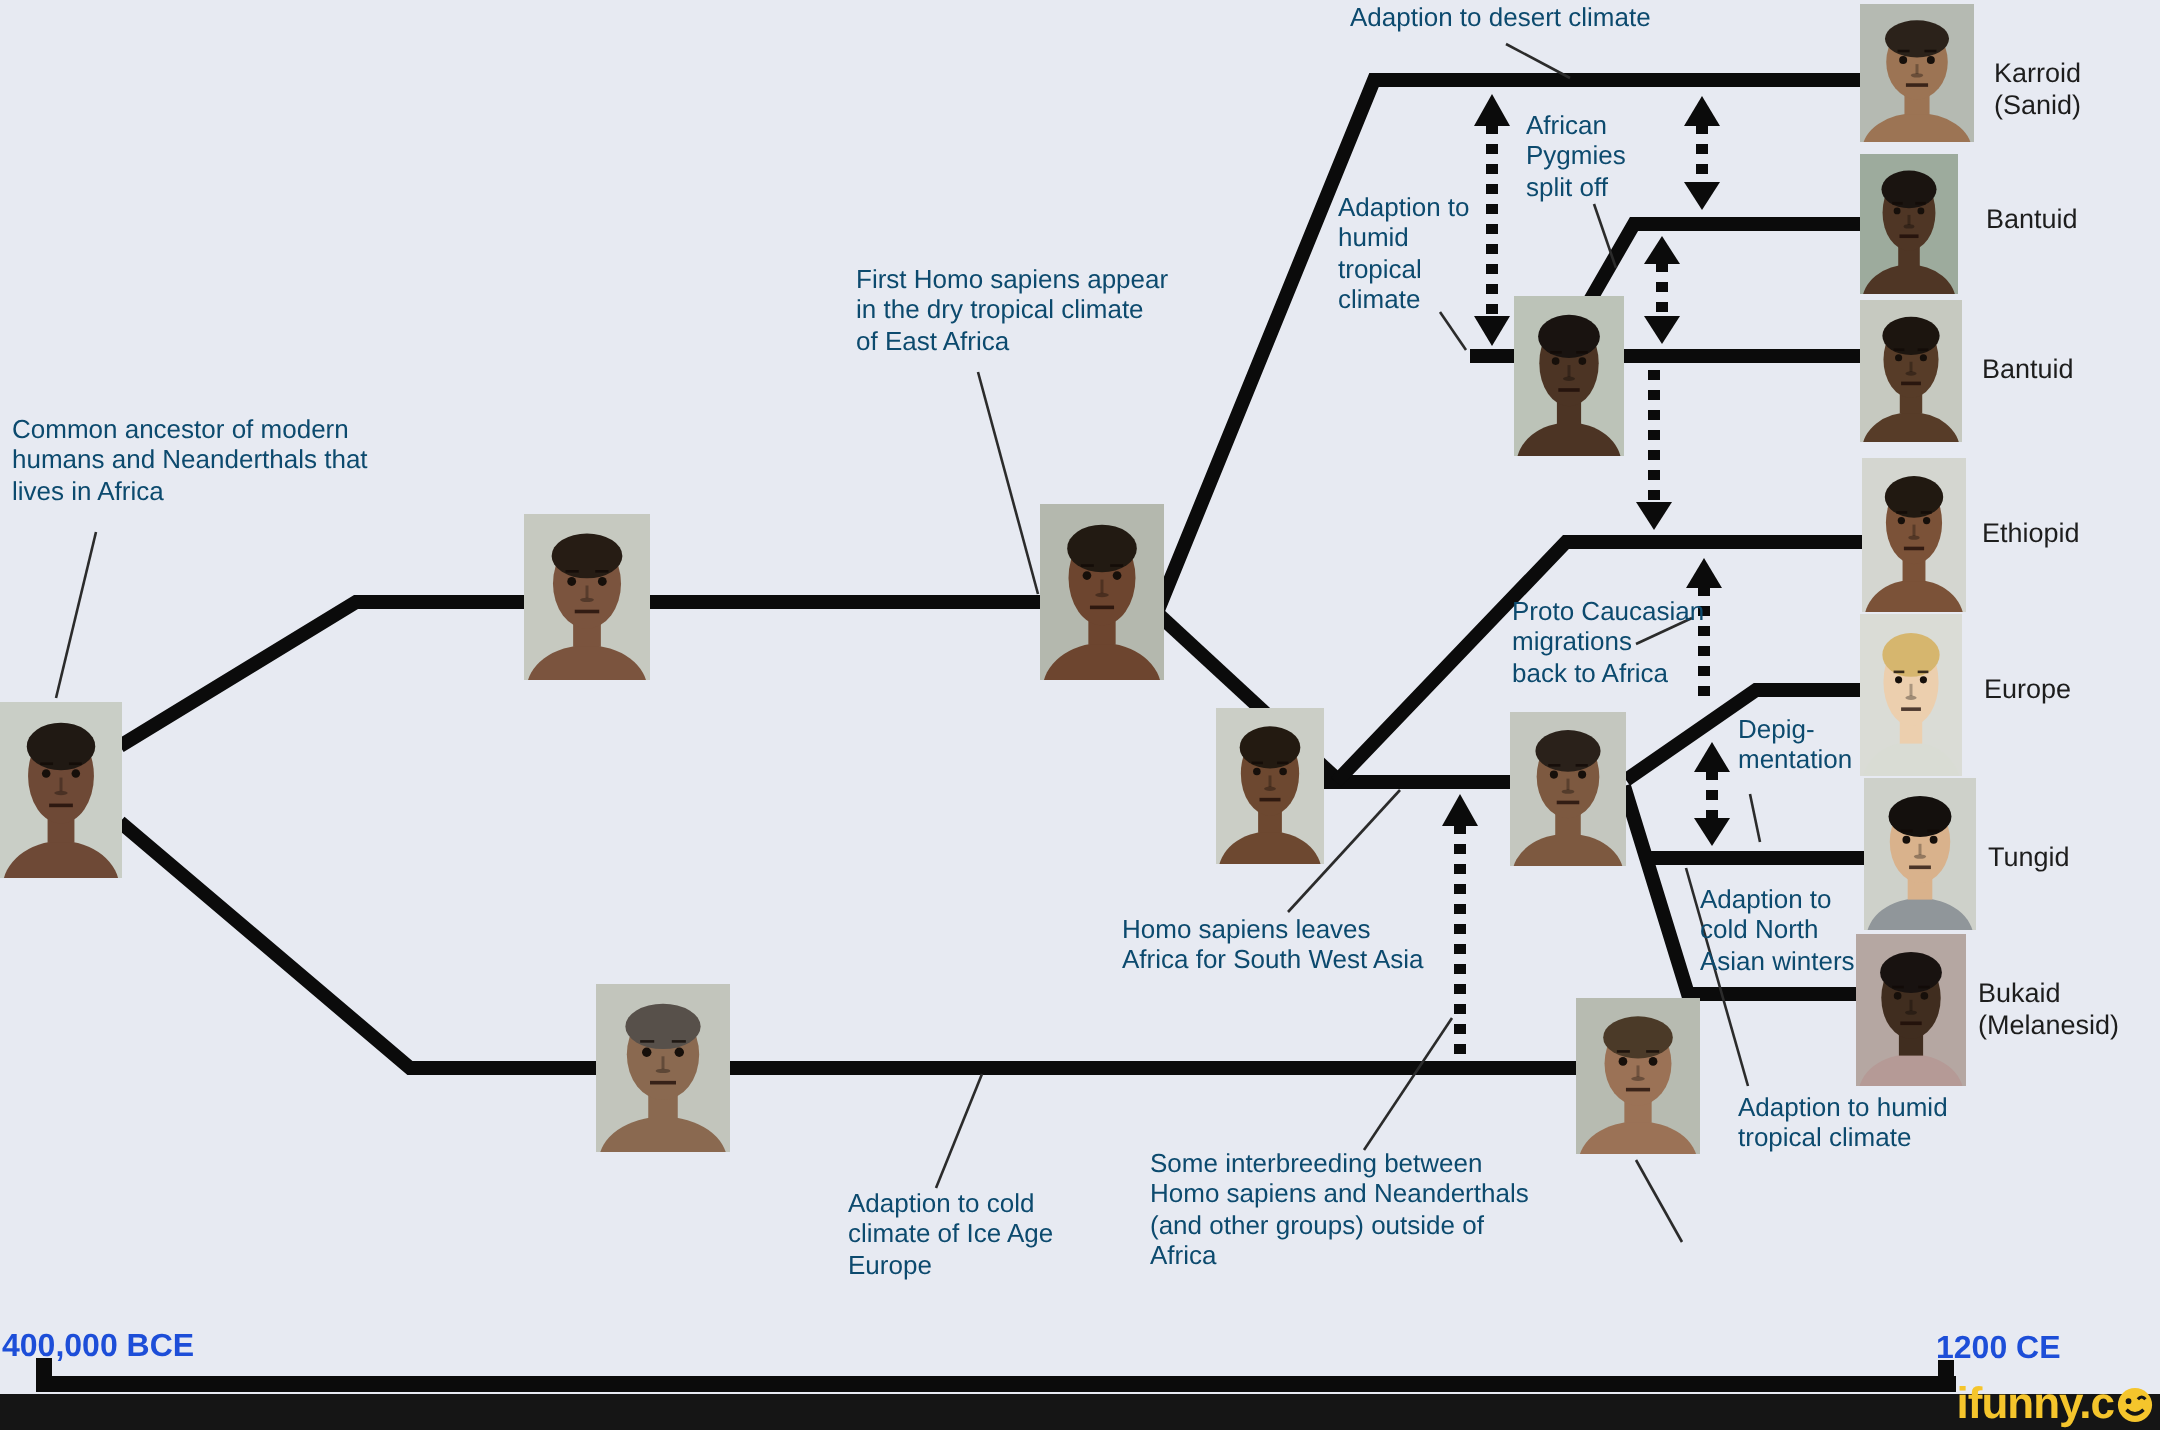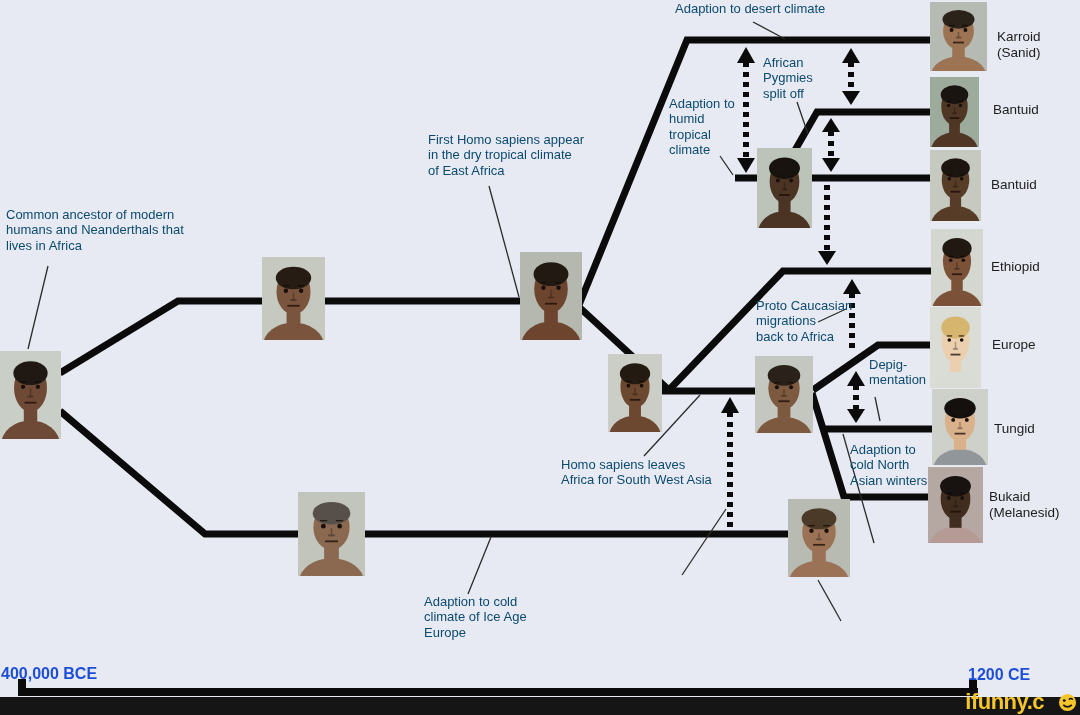--- a/index.html
+++ b/index.html
@@ -27,21 +27,21 @@
     font-size:16px;font-weight:bold;color:#1d4ed8;
   }
   #bottom-band{
     position:absolute;left:0;top:697px;width:1080px;height:18px;
     background:#151515;z-index:4;
   }
   #watermark{
     position:absolute;right:3px;top:691px;z-index:5;
     font-size:22px;font-weight:800;letter-spacing:-0.5px;
     color:#f5c52c;line-height:1;
-    display:flex;align-items:center;gap:14px;
+    display:flex;align-items:center;gap:1px;
   }
   #watermark .smiley{display:inline-block;line-height:0;}
 </style>
 </head>
 <body>
 
 <div id="stage">
 
   <svg id="tree-svg" width="1080" height="715" viewBox="0 0 1080 715">
 
@@ -125,23 +125,29 @@
   <div class="note" style="left:756px;top:298px">Proto Caucasian
 migrations
 back to Africa</div>
   <div class="note" style="left:869px;top:357px">Depig-
 mentation</div>
   <div class="note" style="left:850px;top:442px">Adaption to
 cold North
 Asian winters</div>
   <div class="note" style="left:561px;top:457px">Homo sapiens leaves
 Africa for South West Asia</div>
+  <div class="note" style="left:575px;top:574px">Some interbreeding between
+Homo sapiens and Neanderthals
+(and other groups) outside of
+Africa</div>
   <div class="note" style="left:424px;top:594px">Adaption to cold
 climate of Ice Age
 Europe</div>
+  <div class="note" style="left:869px;top:546px">Adaption to humid
+tropical climate</div>
 
   <div class="taxon" style="left:997px;top:29px">Karroid (Sanid)</div>
   <div class="taxon" style="left:993px;top:102px">Bantuid</div>
   <div class="taxon" style="left:991px;top:177px">Bantuid</div>
   <div class="taxon" style="left:991px;top:259px">Ethiopid</div>
   <div class="taxon" style="left:992px;top:337px">Europe</div>
   <div class="taxon" style="left:994px;top:421px">Tungid</div>
   <div class="taxon" style="left:989px;top:489px">Bukaid
 (Melanesid)</div>
 

